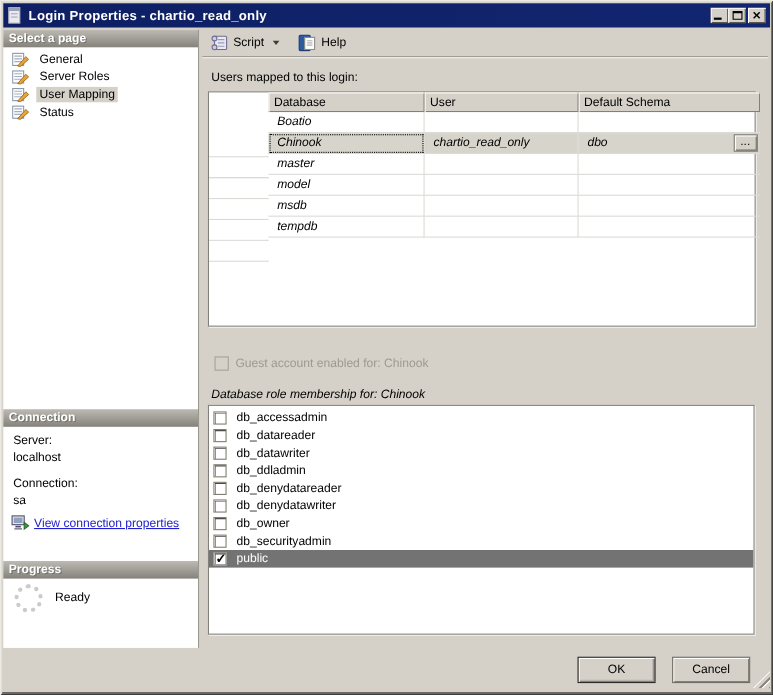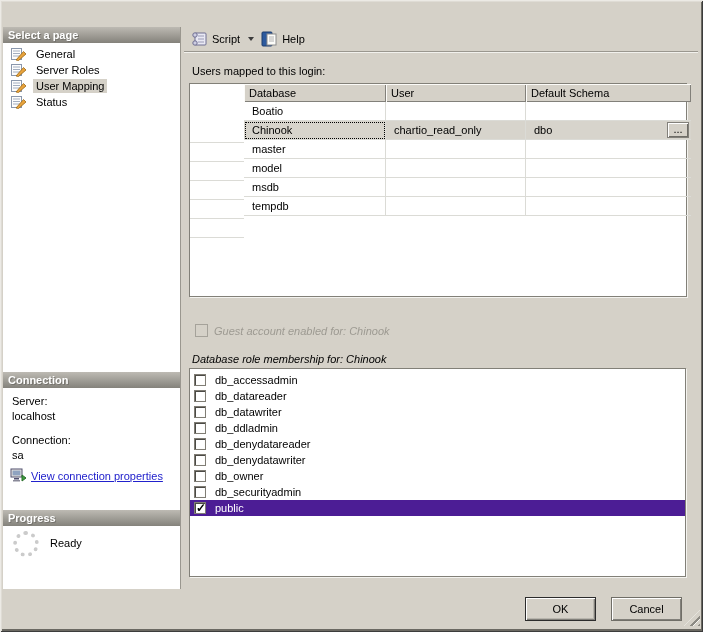--- a/index.html
+++ b/index.html
@@ -48,88 +48,108 @@
   .link-row { position: absolute; left: 7px; top: 441px; display: flex; align-items: center; }
   .link-row .icon { width: 17px; height: 16px; margin-right: 4px; }
   .link { color: #2121cc; text-decoration: underline; cursor: pointer; white-space: nowrap; }
 
   .spinner { position: absolute; left: 10px; top: 504px; width: 26px; height: 26px;
     border: 4px dotted #cbcbcb; border-radius: 50%; }
   .ready-text { position: absolute; left: 47px; top: 510px; }
 
   
   .toolbar { position: absolute; left: 187px; top: 28px; height: 21px; display: flex;
-    align-items: center; gap: 0; }
+    align-items: center; gap: 10px; }
   .tool-btn { display: flex; align-items: center; gap: 4px; padding: 1px 3px; cursor: default; }
   .tool-btn .icon { width: 18px; height: 16px; }
   .dd-arrow { width: 0; height: 0; border-left: 3px solid transparent; border-right: 3px solid transparent;
     border-top: 4px solid #3c3c3c; margin-left: 4px; }
   .toolbar-sep { position: absolute; left: 184px; top: 51px; width: 514px; height: 2px;
     border-top: 1px solid #9a978f; border-bottom: 1px solid #f2f1ed; }
 
   
   .flabel { position: absolute; white-space: nowrap; }
   .users-label { left: 192px; top: 65px; }
   .role-label { left: 192px; top: 353px; font-style: italic; }
 
   
   .map-table { position: absolute; left: 189px; top: 83px; width: 498px; height: 214px;
     background: #fff; border: 1px solid #828078; box-shadow: 1px 1px 0 #f4f3ef; }
   .thead { display: flex; height: 18px; }
   .th { background: #d5d1c8; box-shadow: inset 1px 1px 0 #fcfbf8, inset -1px -1px 0 #82807a;
     font-size: 11px; line-height: 18px; padding-left: 5px; overflow: hidden; white-space: nowrap; }
-  .tr { display: flex; height: 19px; }
+  .tr { display: flex; height: 19px; font-style: italic; }
   .tr.sel .td { background: #d7d4cc; }
   .td { border-right: 1px solid #dbdbd6; border-bottom: 1px solid #dbdbd6;
     line-height: 18px; padding-left: 8px; overflow: hidden; white-space: nowrap; position: relative; }
   .td.focus-cell { outline: 1px dotted #000; outline-offset: -2px; }
   .c0 { width: 54px; flex: none; margin-top: 40px; } .c1 { width: 142px; flex: none; }
   .c2 { width: 140px; flex: none; } .c3 { width: 165px; flex: none; border-right: none; }
   .td-map { display: flex; align-items: center; justify-content: center; padding-left: 0; }
 
   
   .cb { position: relative; width: 13px; height: 13px; background: #fff; flex: none;
     border: 1px solid #807d75; box-shadow: inset 1px 1px 0 #4b4a45, inset -1px -1px 0 #fdfdfb; }
   .cb.checked::after { content: "✓"; position: absolute; left: 1px; top: -2px;
     font-size: 12px; font-weight: bold; color: #000; line-height: 14px; }
   .cb.disabled { background: transparent; border-color: #a5a29a; box-shadow: none; }
 
   .mini-btn { position: absolute; right: 2px; top: 1px; width: 22px; height: 16px;
     background: #d5d1c8; box-shadow: inset 1px 1px 0 #fff, inset -1px -1px 0 #6e6c66;
     border: 1px solid #82807a; text-align: center; line-height: 13px; font-size: 11px; cursor: default; }
 
   
-  .guest-row { position: absolute; left: 195px; top: 324px; display: flex; align-items: center; font-style: italic; }
+  .guest-row { position: absolute; left: 195px; top: 324px; display: flex; align-items: center; }
   .guest-row .g-label { margin-left: 6px; color: #9d9a92; }
 
   
   .role-list { position: absolute; left: 189px; top: 368px; width: 497px; height: 209px;
     background: #fff; border: 1px solid #828078; box-shadow: 1px 1px 0 #f4f3ef;
     padding-top: 3px; overflow: hidden; }
   .role-item { display: flex; align-items: center; height: 16px; padding-left: 4px; cursor: default; }
   .role-item .cb { width: 12px; height: 12px; }
   .role-item .rlabel { margin-left: 7px; line-height: 15px; white-space: nowrap; padding: 0 2px; }
-  .role-item.sel { background: #4c1d95; }
+  .role-item.sel { background: #737373; }
   .role-item.sel .rlabel { color: #fff; }
 
   
   .push-btn { position: absolute; top: 597px; width: 71px; height: 24px;
     background: #d5d1c8; font-family: "Liberation Sans", sans-serif; font-size: 11px; color: #000;
     border: 1px solid #706e67; box-shadow: inset 1px 1px 0 #fff, inset -1px -1px 0 #82807a; cursor: default; }
   .push-btn.default { border: 1px solid #2c2c2c; box-shadow: inset 1px 1px 0 #fff, inset -1px -1px 0 #82807a, inset -2px -2px 0 #b8b5ad; }
   .btn-ok { left: 525px; } .btn-cancel { left: 611px; }
   .resize-grip { position: absolute; left: 684px; top: 610px; width: 16px; height: 16px;
     background: repeating-linear-gradient(135deg, transparent 0 3px, #8c8a83 3px 5px, #f5f4f0 5px 6px);
     clip-path: polygon(100% 0, 100% 100%, 0 100%); }
 </style>
 </head>
 <body>
 
 <div class="dialog">
 
+  <div class="titlebar">
+    <span class="title-icon">
+      <svg width="14" height="16" viewBox="0 0 14 16">
+        <rect x="1" y="1" width="10" height="14" fill="#e9e9ef" stroke="#b9b9c6"></rect>
+        <rect x="1" y="1" width="10" height="3" fill="#9aa0b8"></rect>
+        <rect x="3" y="6" width="6" height="1" fill="#aab"></rect>
+        <rect x="3" y="9" width="6" height="1" fill="#aab"></rect>
+      </svg>
+    </span>
+    <span class="title-text">Login Properties - chartio_read_only</span>
+    <span class="winbtn min">
+        <span class="glyph-min"></span>
+      </span>
+    <span class="winbtn max">
+        <span class="glyph-max"></span>
+      </span>
+    <span class="winbtn close">
+        <span class="glyph-close">×</span>
+      </span>
+  </div>
 
   <div class="sidebar">
     <div class="panel-header hdr-select">Select a page</div>
     <div class="pages">
         <div class="page-item">
           <span class="icon"><svg width="16" height="14" viewBox="0 0 16 14">
               <rect x="0.5" y="1.5" width="10" height="11" fill="#fdfdfd" stroke="#8a97ac"></rect>
               <line x1="2" y1="4" x2="9" y2="4" stroke="#a3aec0"></line>
               <line x1="2" y1="6.5" x2="9" y2="6.5" stroke="#a3aec0"></line>
               <line x1="2" y1="9" x2="9" y2="9" stroke="#a3aec0"></line>

